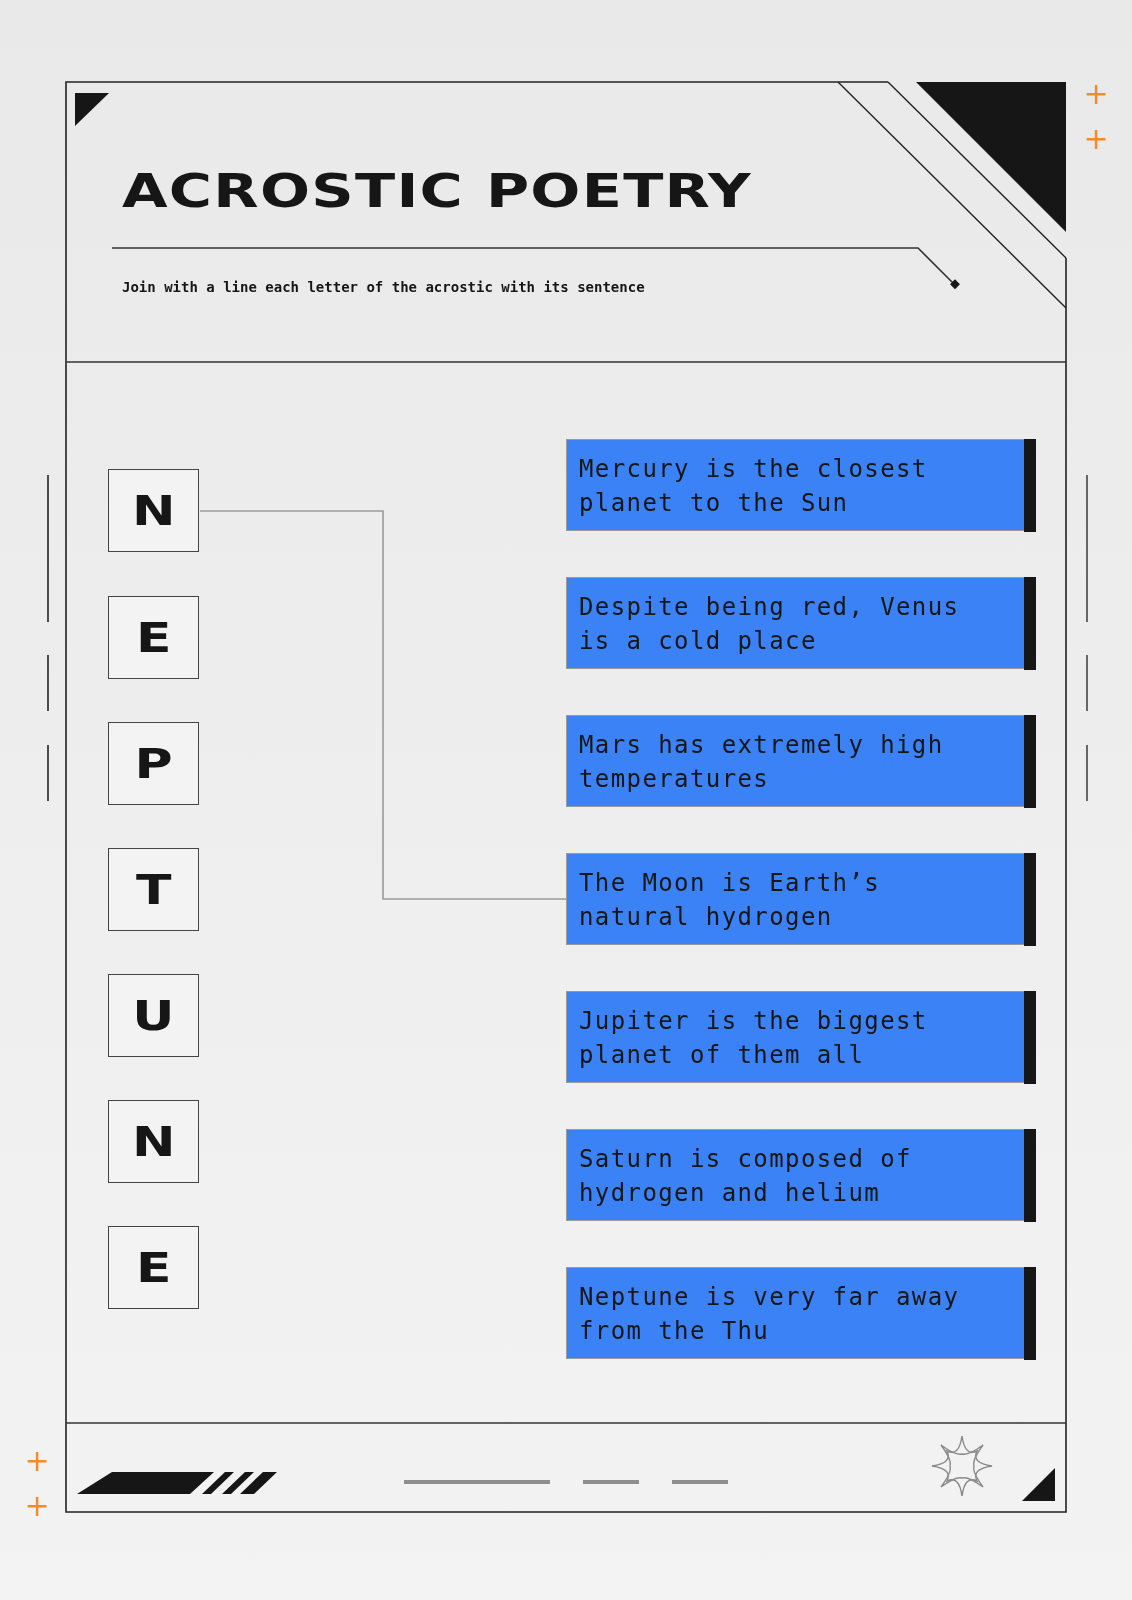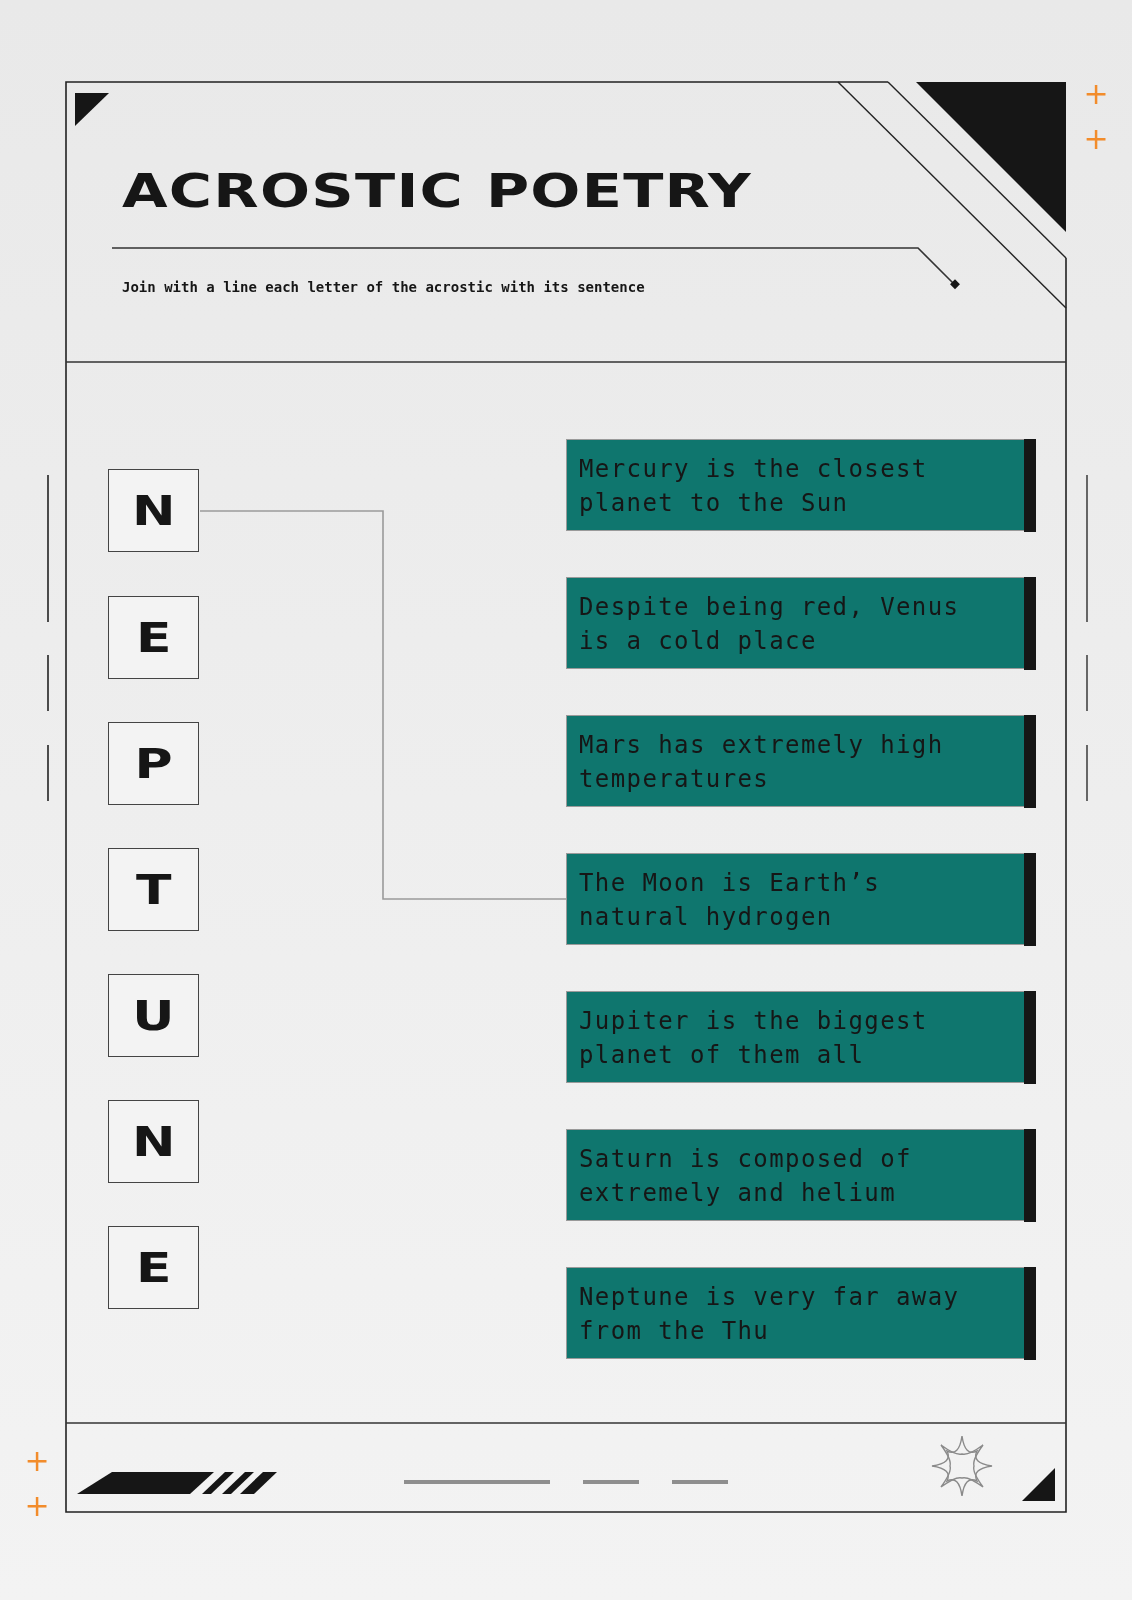--- a/index.html
+++ b/index.html
@@ -29,21 +29,21 @@
       position: absolute; left: 108px; width: 91px; height: 83px;
       border: 1.5px solid #444; background: #f3f3f3; box-sizing: border-box;
       display: flex; align-items: center; justify-content: center;
     }
     .letter {
       font-family: "DejaVu Sans", sans-serif; font-weight: bold;
       font-size: 40px; transform: scaleX(1.3); color: #161616;
     }
     .sentence-box {
       position: absolute; left: 566px; width: 470px; height: 92px;
-      border: 1.5px solid #9a9a9a; border-right: none; background: #0f766e;
+      border: 1.5px solid #9a9a9a; border-right: none; background: #3b82f6;
       box-sizing: border-box; padding: 12px 40px 0 12px;
     }
     .sentence-box::after {
       content: ""; position: absolute; right: 0; top: -1.5px; bottom: -1.5px;
       width: 12px; background: #161616;
     }
     .sentence {
       font-family: "DejaVu Sans Mono", monospace; font-size: 24px;
       line-height: 34px; letter-spacing: 1.4px; color: #161616;
     }
@@ -139,17 +139,17 @@
 <div class="sentence-box" style="top:715px">
     <div class="sentence">Mars has extremely high temperatures</div>
   </div>
 <div class="sentence-box" style="top:853px">
     <div class="sentence">The Moon is Earth’s natural hydrogen</div>
   </div>
 <div class="sentence-box" style="top:991px">
     <div class="sentence">Jupiter is the biggest planet of them all</div>
   </div>
 <div class="sentence-box" style="top:1129px">
-    <div class="sentence">Saturn is composed of extremely and helium</div>
+    <div class="sentence">Saturn is composed of hydrogen and helium</div>
   </div>
 <div class="sentence-box" style="top:1267px">
     <div class="sentence">Neptune is very far away from the Thu</div>
   </div>
 
 </body></html>

